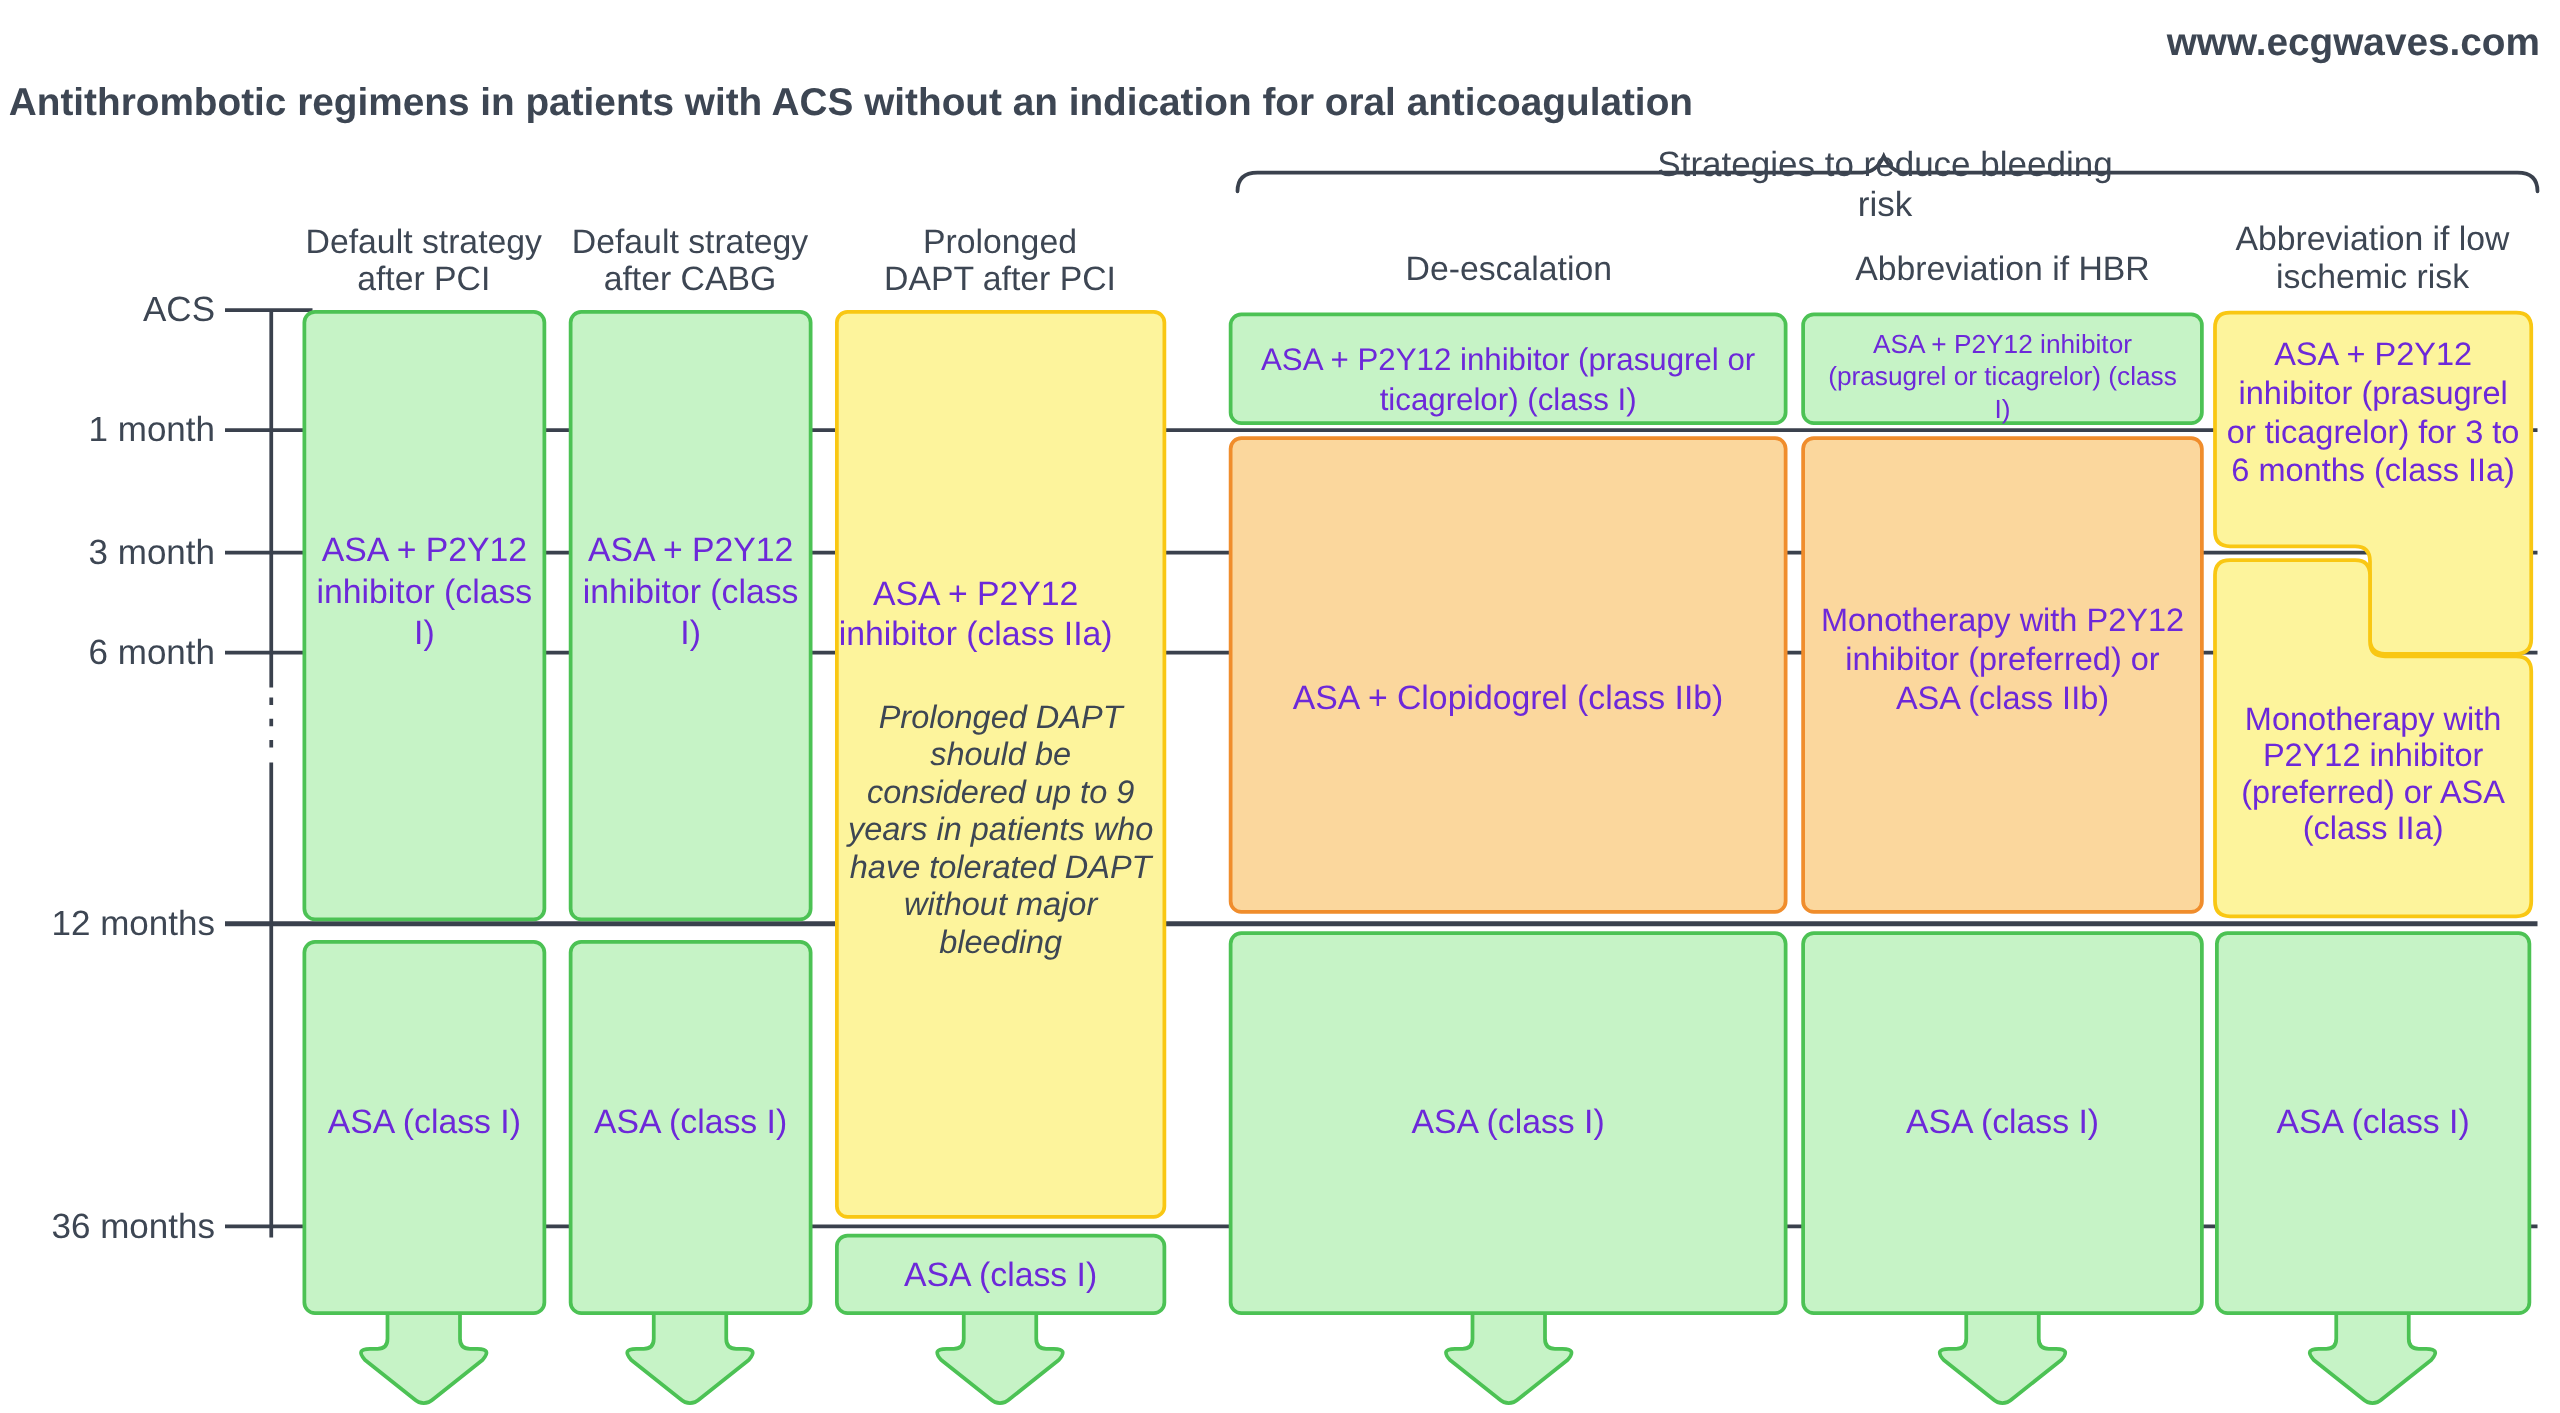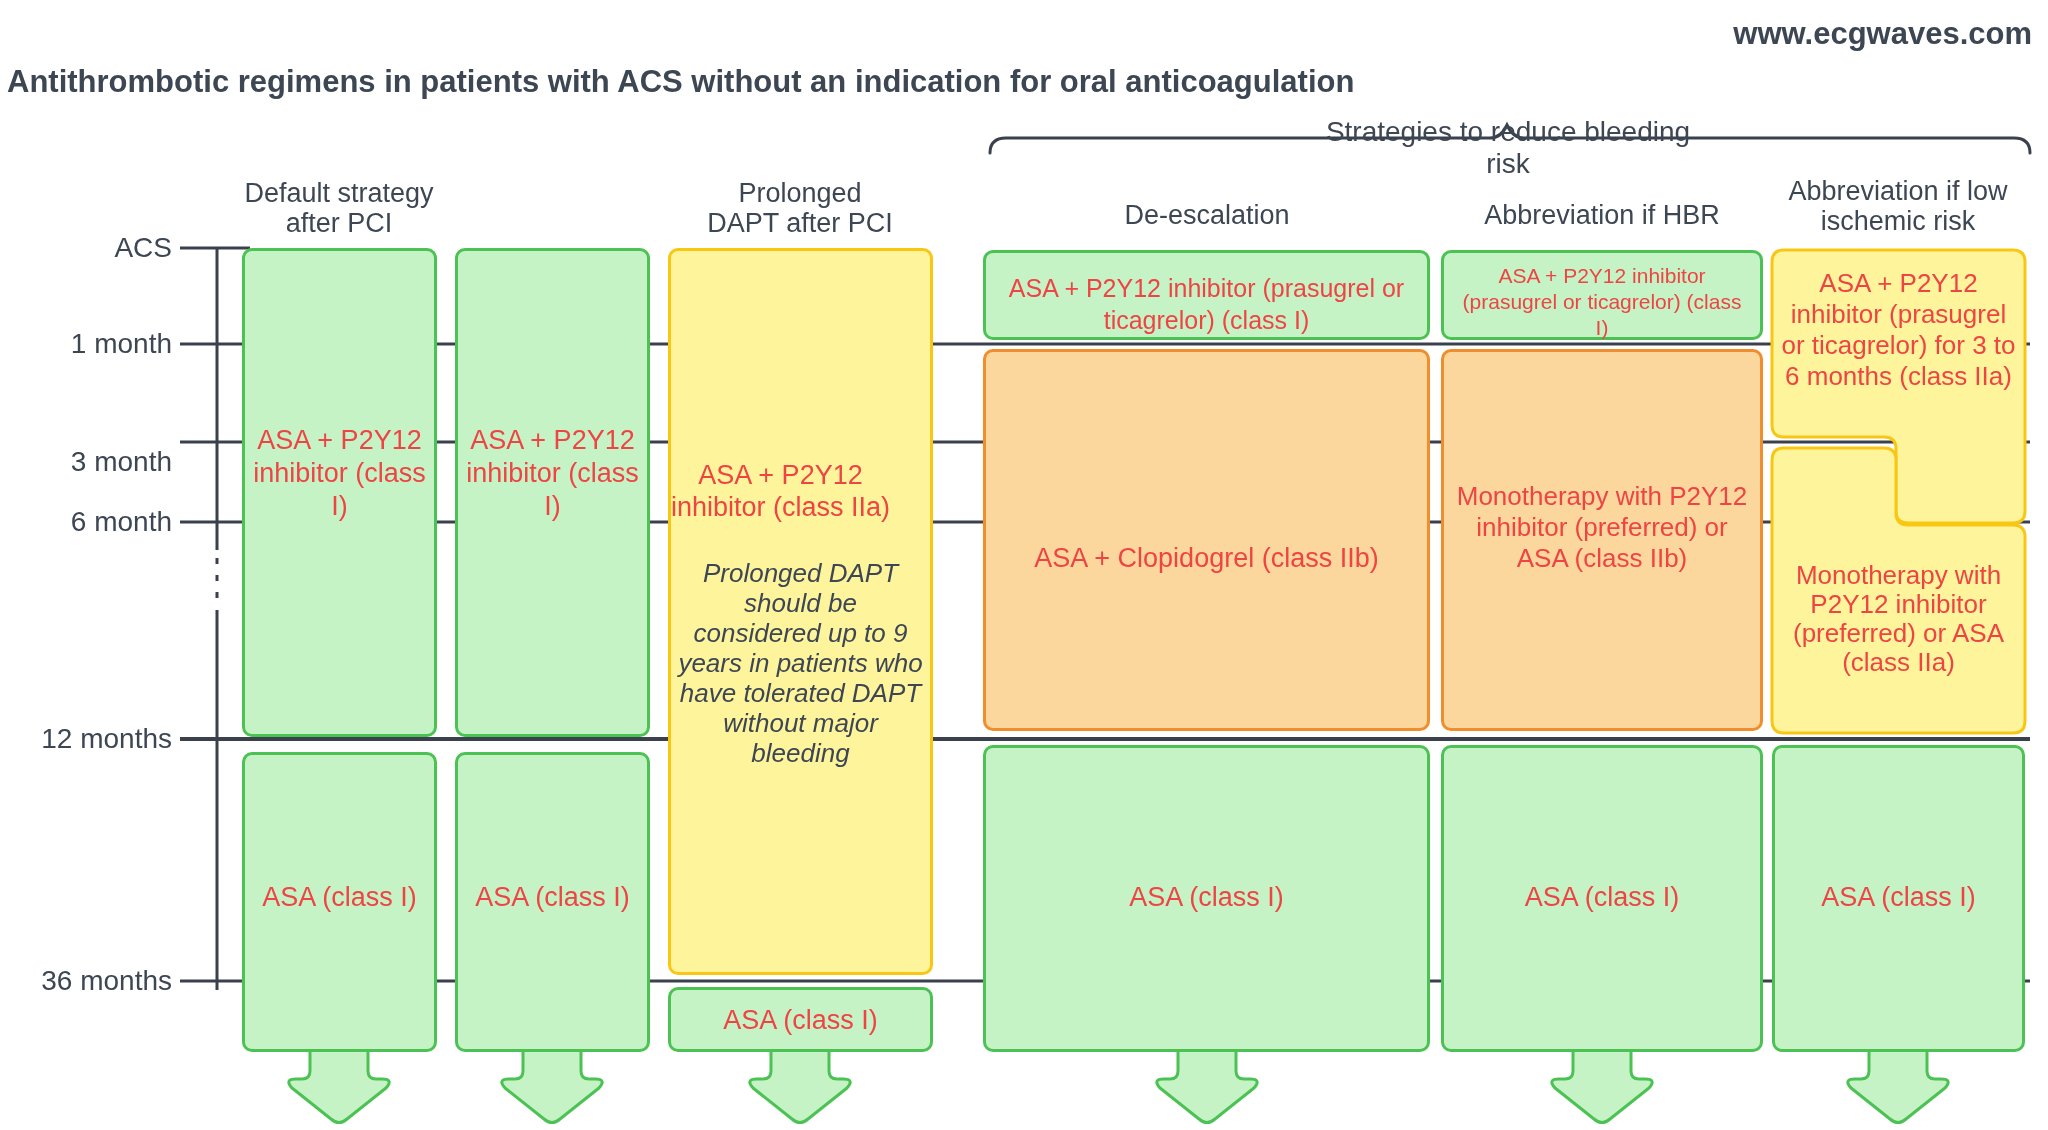--- a/index.html
+++ b/index.html
@@ -6,21 +6,21 @@
   #canvas{
     position:relative;width:2048px;height:1130px;background:#ffffff;overflow:hidden;
     font-family:"Liberation Sans", sans-serif;color:#3d4653;
   }
   #bg{position:absolute;left:0;top:0;z-index:0;}
   .box{position:absolute;box-sizing:border-box;border-radius:10px;z-index:1;}
   .box.green{background:#c6f3c6;border:3px solid #4cc254;}
   .box.orange{background:#fbd79d;border:3px solid #f08d2c;}
   .box.yellow{background:#fdf49c;border:3px solid #f9c713;}
   .lbl{position:absolute;z-index:2;text-align:center;white-space:normal;}
-  .boxtext{font-size:27px;line-height:33px;color:#ef4444;}
+  .boxtext{font-size:27px;line-height:33px;color:#6d28d9;}
   .note{font-size:26px;line-height:30px;font-style:italic;}
   .hdr{font-size:27px;line-height:30px;color:#3d4653;}
   .tl{font-size:28px;line-height:32px;text-align:right;color:#3d4653;}
   .title{font-size:31px;font-weight:bold;text-align:left;white-space:nowrap;margin-top:48px;}
   .site{font-size:31px;font-weight:bold;text-align:right;}
   .bracelbl{font-size:28px;margin-top:36px;}
 </style>
 </head>
 <body>
 
@@ -52,28 +52,29 @@
       <path d="M1573 1050 V1071 Q1573 1079 1565 1079 H1559 Q1547 1079 1555 1088 L1594 1119 Q1602 1126 1610 1119 L1649 1088 Q1657 1079 1645 1079 H1639 Q1631 1079 1631 1071 V1050 Z"></path>
       <path d="M1869 1050 V1071 Q1869 1079 1861 1079 H1855 Q1843 1079 1851 1088 L1890 1119 Q1898 1126 1906 1119 L1945 1088 Q1953 1079 1941 1079 H1935 Q1927 1079 1927 1071 V1050 Z"></path>
     </g>
   </svg>
 
   <div class="lbl title" style="left:7px;top:16px;width:1400px;">Antithrombotic regimens in patients with ACS without an indication for oral anticoagulation</div>
   <div class="lbl site" style="left:1600px;top:16px;width:432px;">www.ecgwaves.com</div>
   <div class="lbl bracelbl" style="left:1308px;top:80px;width:400px;">Strategies to reduce bleeding risk</div>
 
   <div class="lbl hdr" style="left:224px;top:178px;width:230px;">Default strategy after PCI</div>
+  <div class="lbl hdr" style="left:437px;top:178px;width:230px;">Default strategy after CABG</div>
   <div class="lbl hdr" style="left:700px;top:178px;width:200px;">Prolonged DAPT after PCI</div>
   <div class="lbl hdr" style="left:1047px;top:200px;width:320px;white-space:nowrap;">De-escalation</div>
   <div class="lbl hdr" style="left:1432px;top:200px;width:340px;white-space:nowrap;">Abbreviation if HBR</div>
   <div class="lbl hdr" style="left:1773px;top:176px;width:250px;">Abbreviation if low ischemic risk</div>
 
   <div class="lbl tl" style="left:12px;top:232px;width:160px;">ACS</div>
   <div class="lbl tl" style="left:12px;top:328px;width:160px;">1 month</div>
-  <div class="lbl tl" style="left:12px;top:426px;width:160px;margin-top:20px;">3 month</div>
+  <div class="lbl tl" style="left:12px;top:426px;width:160px;">3 month</div>
   <div class="lbl tl" style="left:12px;top:506px;width:160px;">6 month</div>
   <div class="lbl tl" style="left:12px;top:723px;width:160px;text-align:right;">12 months</div>
   <div class="lbl tl" style="left:12px;top:965px;width:160px;">36 months</div>
 
   <div class="box green" style="left:242px;top:248px;width:195px;height:489px;"></div>
   <div class="lbl boxtext" style="left:252px;top:424px;width:175px;">ASA + P2Y12 inhibitor (class I)</div>
   <div class="box green" style="left:242px;top:752px;width:195px;height:300px;"></div>
   <div class="lbl boxtext" style="left:242px;top:881px;width:195px;white-space:nowrap;">ASA (class I)</div>
 
   <div class="box green" style="left:455px;top:248px;width:195px;height:489px;"></div>

